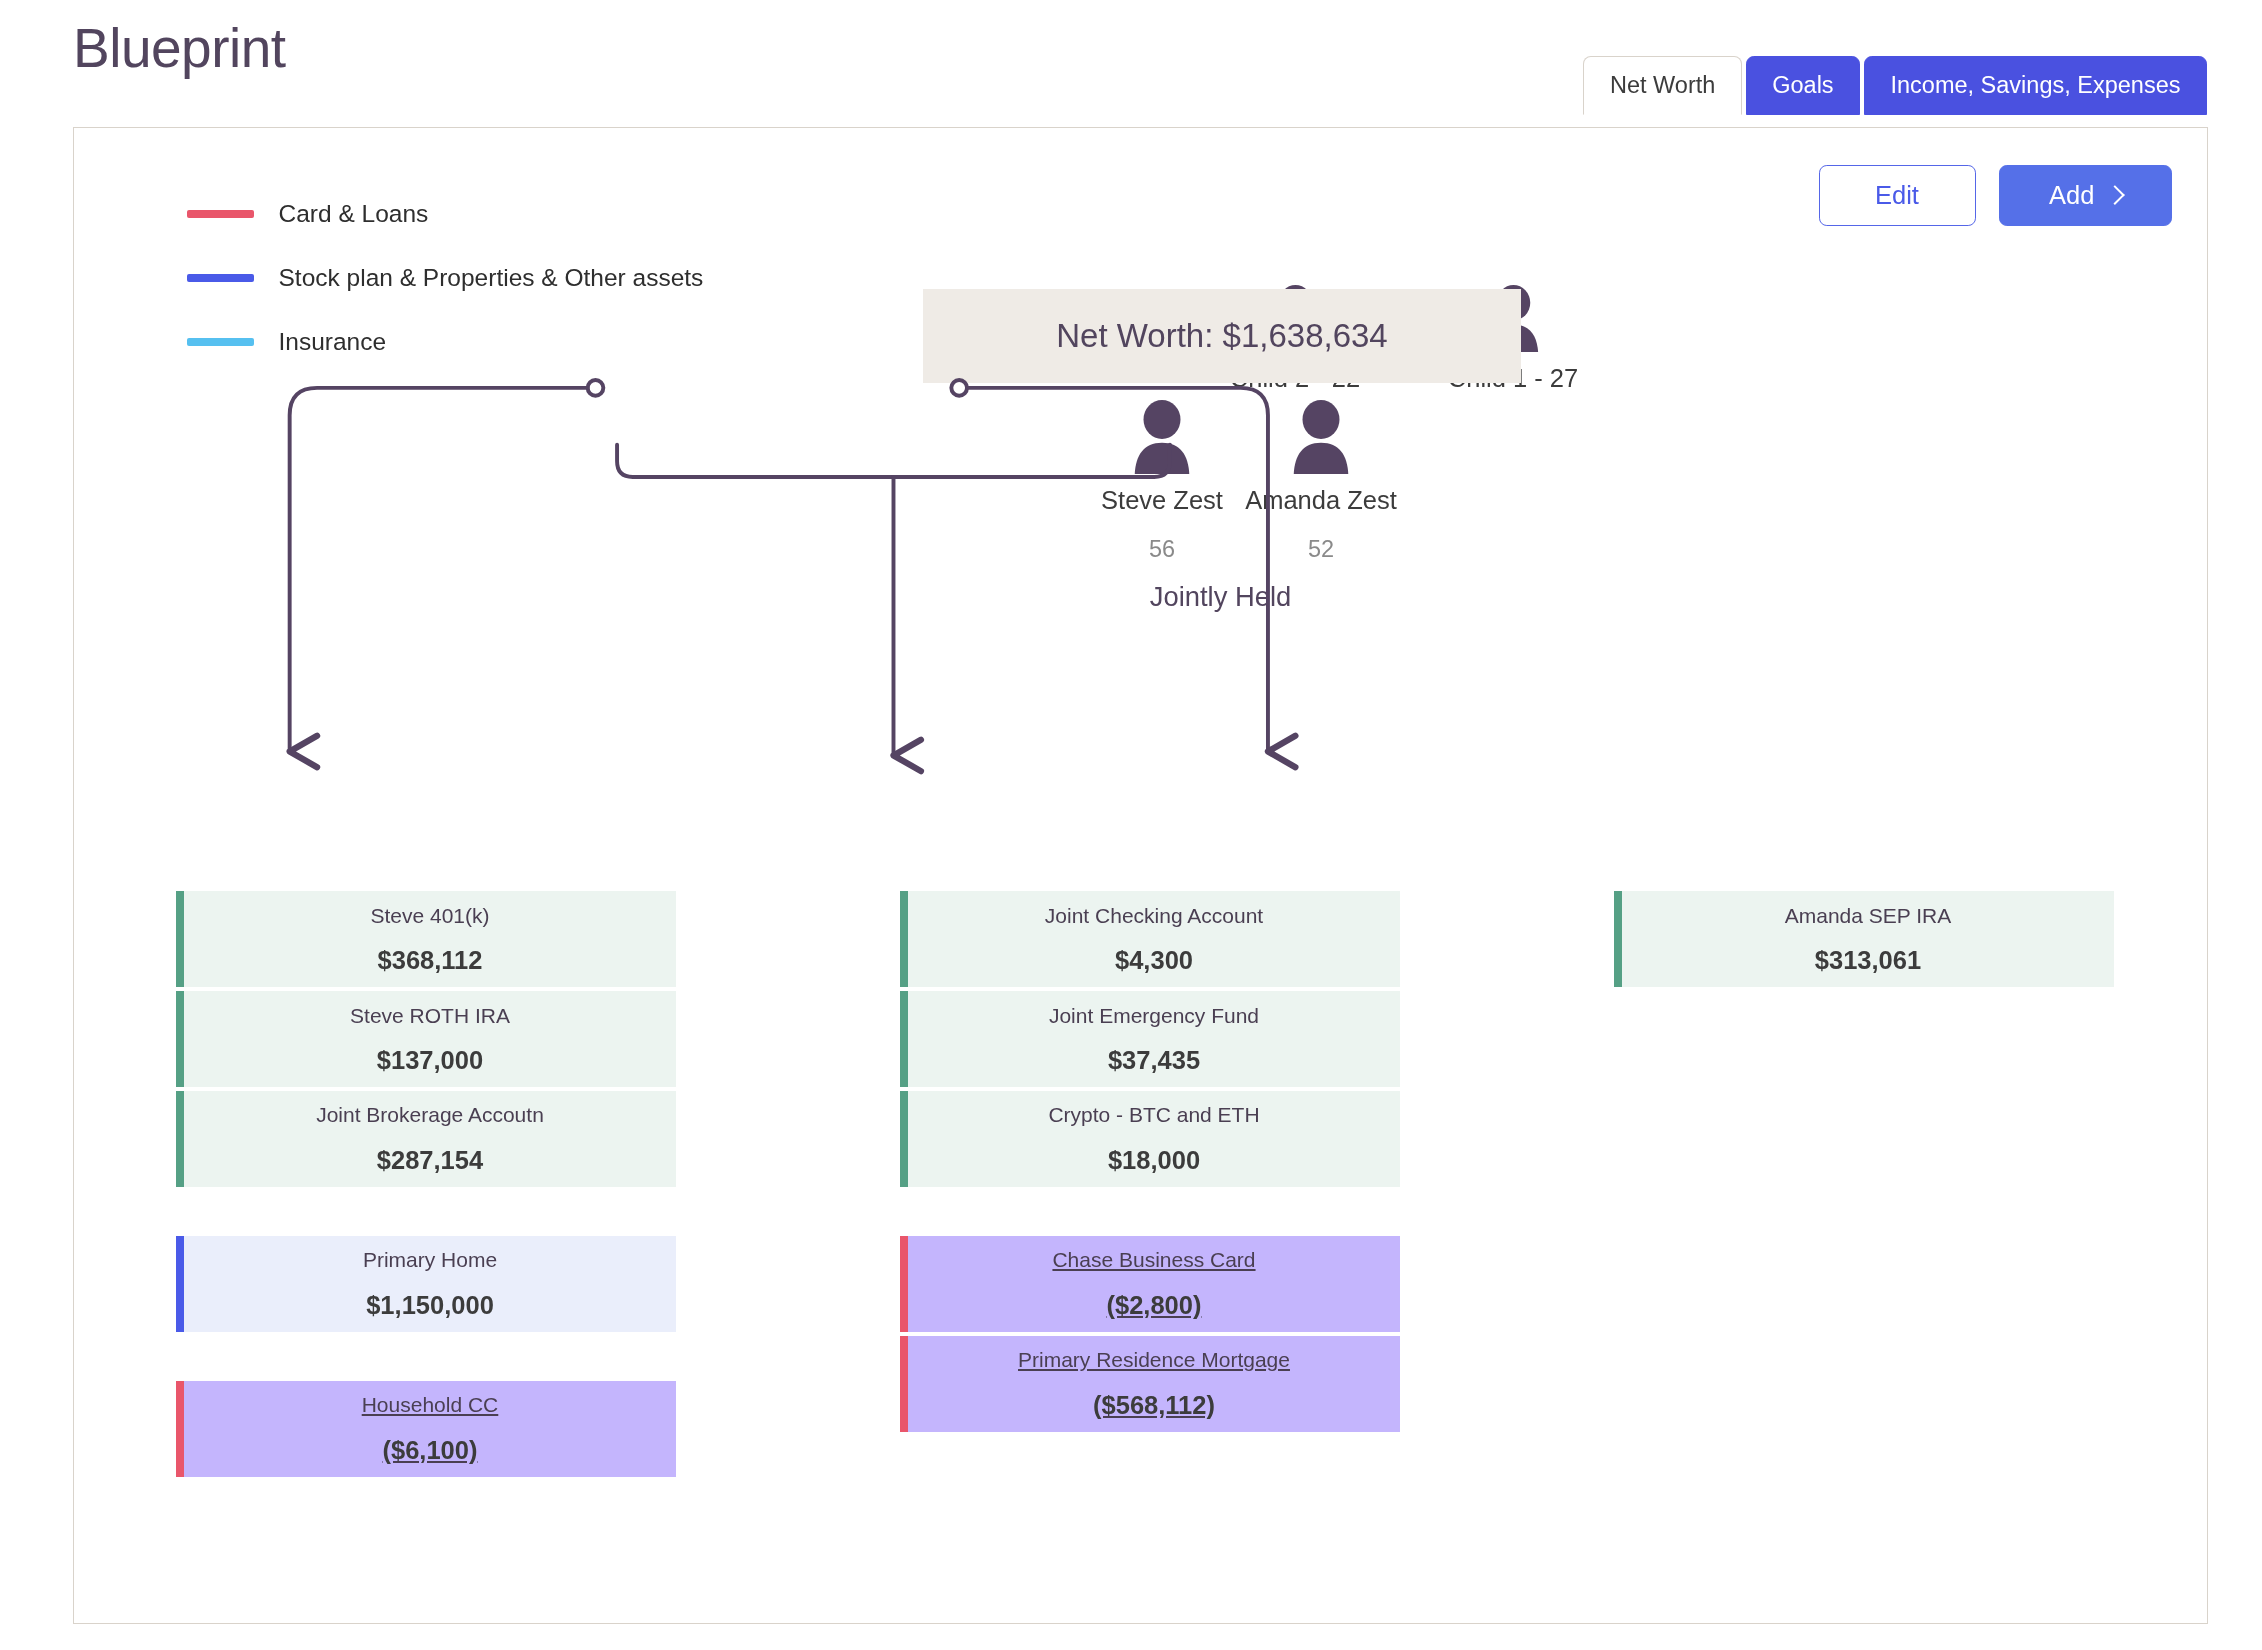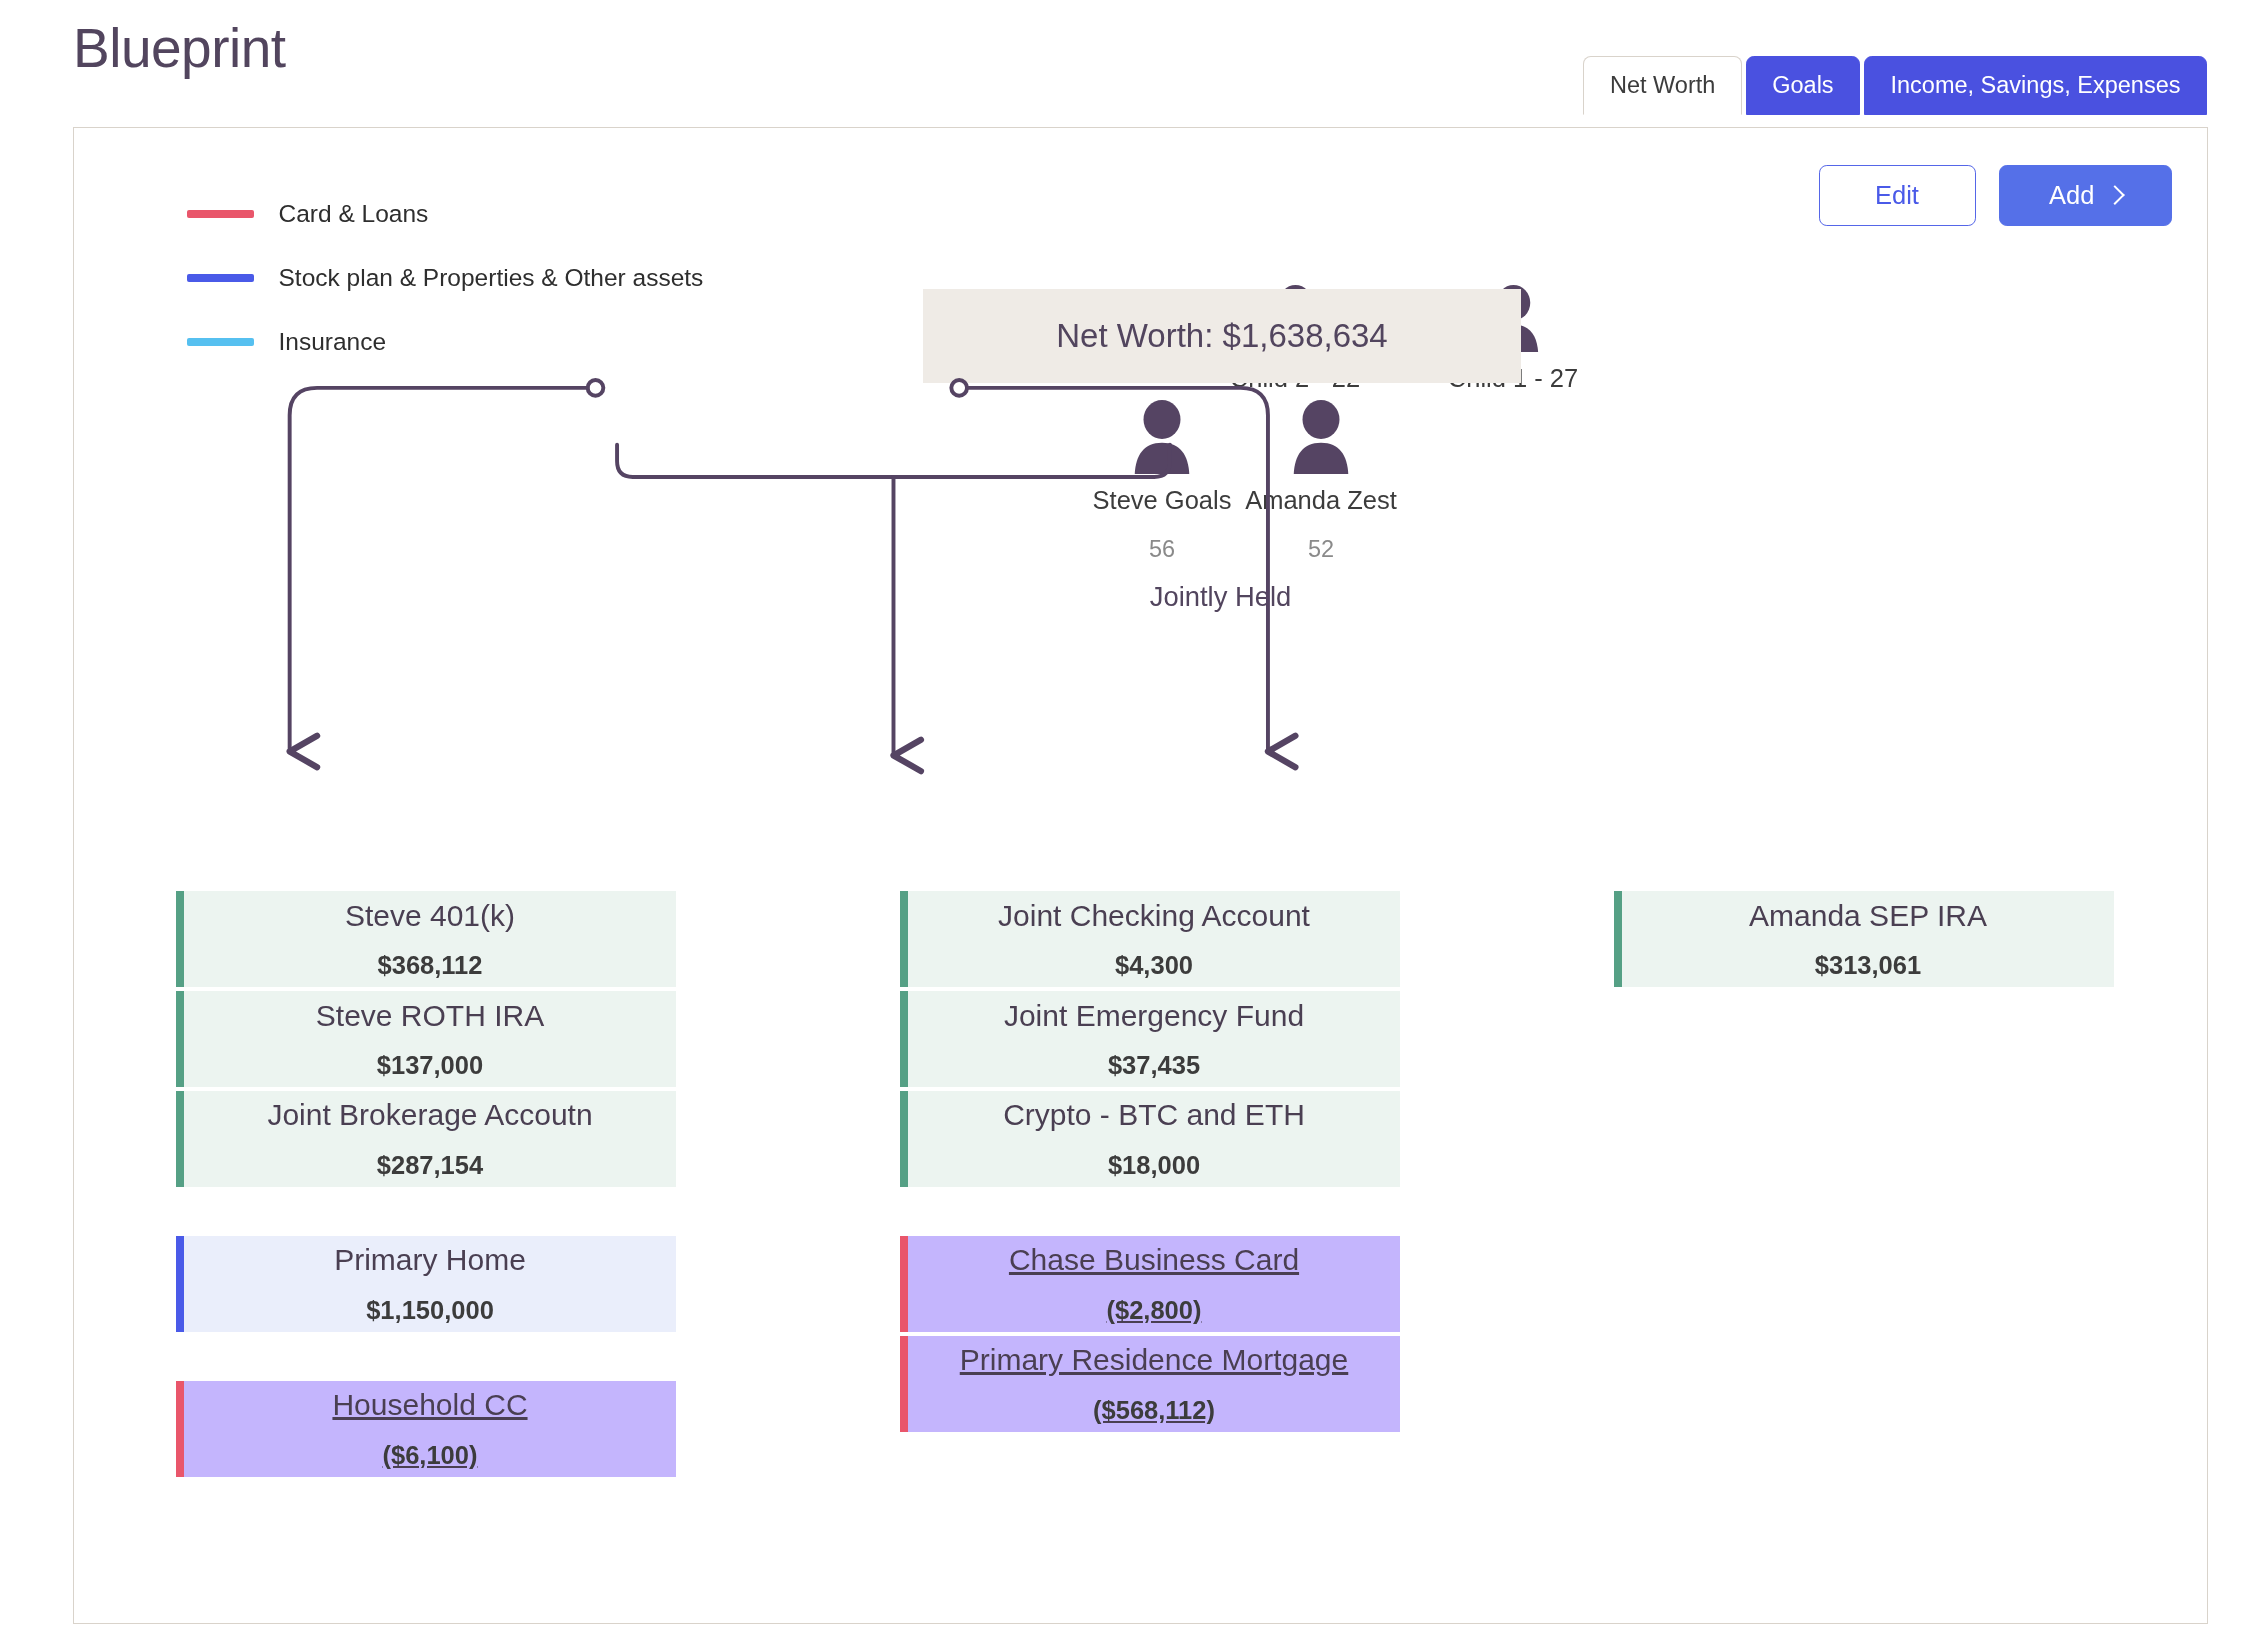--- a/index.html
+++ b/index.html
@@ -225,21 +225,21 @@
     align-items: center;
     justify-content: center;
     border-left: 8.8px solid #55a085;
     background: #ecf4f0;
     margin-bottom: 3.9px;
   }
   .card.asset   { border-left-color: #55a085; background: #ecf4f0; }
   .card.property{ border-left-color: #4a5ae8; background: #eaeefb; }
   .card.debt    { border-left-color: #e9566b; background: #c4b5fd; text-decoration: underline; }
   .card-title {
-    font-size: 30px;
+    font-size: 21px;
     color: #4a3f52;
     line-height: 1.1;
   }
   .card-value {
     font-size: 25.5px;
     font-weight: bold;
     color: #3c3c3c;
     margin-top: 19.6px;
     line-height: 1.1;
   }
@@ -305,21 +305,21 @@
     <div class="person-name">Child 1 - 27</div>
   </div>
 
   <div id="networth-banner">Net Worth: $1,638,634</div>
 
   <div class="person" id="parent-steve">
     <svg class="avatar" width="76" height="74" viewBox="0 0 78 76">
       <ellipse cx="39" cy="20" rx="19" ry="20" fill="#554463"></ellipse>
       <path d="M39 44 C20 44 12 57 11 76 L67 76 C66 57 58 44 39 44 Z" fill="#554463"></path>
     </svg>
-    <div class="person-name">Steve Goals</div>
+    <div class="person-name">Steve Zest</div>
     <div class="person-age">56</div>
   </div>
 
   <div class="person" id="parent-amanda">
     <svg class="avatar" width="76" height="74" viewBox="0 0 78 76">
       <ellipse cx="39" cy="20" rx="19" ry="20" fill="#554463"></ellipse>
       <path d="M39 44 C20 44 12 57 11 76 L67 76 C66 57 58 44 39 44 Z" fill="#554463"></path>
     </svg>
     <div class="person-name">Amanda Zest</div>
     <div class="person-age">52</div>

